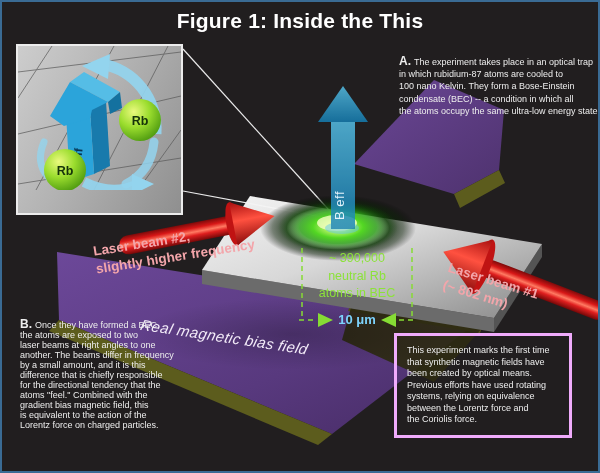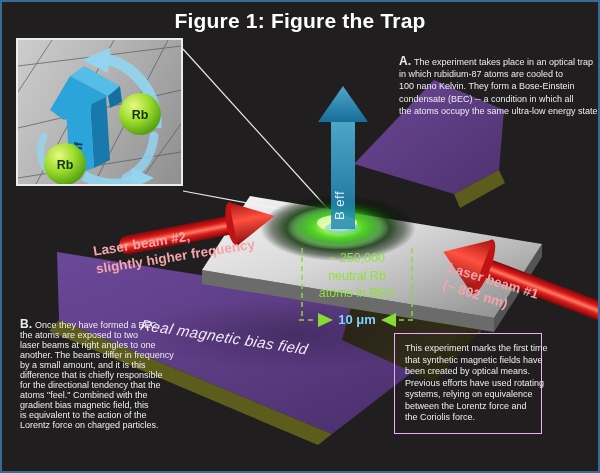--- a/index.html
+++ b/index.html
@@ -3,21 +3,21 @@
 <meta charset="utf-8">
 <style>
   html,body{margin:0;padding:0;background:#111;}
   #figure{position:relative;width:600px;height:473px;background:#211e1f;
           border:2px solid #3a6b94;box-sizing:border-box;overflow:hidden;
           font-family:"Liberation Sans",sans-serif;}
   .abs{position:absolute;}
   #title{top:7px;left:0;width:100%;text-align:center;color:#fff;
          font-size:21px;font-weight:700;letter-spacing:.2px;}
   
-  #inset{left:14px;top:36px;width:167px;height:148px;border:2px solid #ececec;
+  #inset{left:14px;top:42px;width:167px;height:171px;border:2px solid #ececec;
          box-sizing:border-box;background:linear-gradient(118deg,#cdcdcd 0%,#b3b3b3 45%,#8f8f8f 100%);}
   #inset svg{display:block;}
   #vortex-caption{left:186px;top:99px;color:#f2f2f2;font-size:11.5px;line-height:1.3;white-space:pre-line;}
   
   #synthetic-label{left:277px;top:86px;color:#57b8e1;font-size:13px;font-weight:700;
                    line-height:1.22;white-space:pre-line;}
   #beam-label{left:330px;top:150px;height:68px;width:16px;color:#e3f3fb;font-size:13px;
               writing-mode:vertical-rl;transform:rotate(180deg);letter-spacing:.5px;}
   #laser2-label{left:90px;top:241px;color:#f3a5aa;font-size:13.5px;font-weight:700;
                 transform:rotate(-9deg);transform-origin:left top;white-space:pre-line;line-height:1.35;}
@@ -28,21 +28,21 @@
   #bec-label{left:303px;top:248px;width:104px;text-align:center;color:#8ce23a;
              font-size:12.5px;line-height:1.4;white-space:pre-line;}
   #scale-label{left:326px;top:310px;width:58px;text-align:center;color:#7dd3fc;
                font-size:13px;font-weight:700;}
   
   .note-block{color:#ededed;font-size:9px;line-height:12.2px;}
   .note-block .pfx{font-weight:700;font-size:12px;margin-right:3px;}
   .note-block .body{white-space:pre;}
   #block-a{left:397px;top:53px;}
   #block-b{left:18px;top:317px;line-height:10px;}
-  #note-box{left:392px;top:331px;width:148px;box-sizing:border-box;border:1px solid #f0abfc;
+  #note-box{left:392px;top:331px;width:178px;box-sizing:border-box;border:3px solid #f0abfc;
             padding:9px 10px;color:#ededed;font-size:9px;line-height:11.5px;white-space:pre;}
 </style>
 </head>
 <body>
 
 <div id="figure">
 
   <svg class="abs" width="600" height="473" viewBox="0 0 600 473" style="left:0;top:0;">
     <defs>
       <linearGradient id="gPlat" x1="0" y1="0" x2="1" y2="1">
@@ -146,21 +146,21 @@
       <polygon points="232,207 232,251 274,229" fill="url(#gRedHead)"></polygon>
     </g>
 
     <g transform="rotate(21 515 278)">
       <rect x="478" y="268" width="132" height="19" rx="9" fill="url(#gRed)"></rect>
       <ellipse cx="478" cy="278" rx="8" ry="29" fill="#c01313"></ellipse>
       <polygon points="478,249 478,307 436,278" fill="url(#gRedHead)"></polygon>
     </g>
   </svg>
 
-  <div id="title" class="abs">Figure 1: Figure the Trap</div>
+  <div id="title" class="abs">Figure 1: Inside the This</div>
 
   <div id="inset" class="abs">
     <svg width="163" height="144" viewBox="0 0 163 144">
       <defs>
         <radialGradient id="gSph" cx="0.35" cy="0.3" r="0.75">
           <stop offset="0" stop-color="#eaf97e"></stop>
             <stop offset="0.5" stop-color="#9bdd2e"></stop>
             <stop offset="1" stop-color="#4f9b10"></stop>
         </radialGradient>
       </defs>
@@ -198,21 +198,21 @@
       <polygon points="114,128 136,138 114,149" fill="#93d4ee"></polygon>
     </svg>
   </div>
 
   <div id="beam-label" class="abs">B eff</div>
   <div id="laser2-label" class="abs">Laser beam #2,
 slightly higher frequency</div>
   <div id="laser1-label" class="abs">Laser beam #1
 (~ 802 nm)</div>
   <div id="bias-label" class="abs">Real magnetic bias field</div>
-  <div id="bec-label" class="abs">~ 250,000
+  <div id="bec-label" class="abs">~ 390,000
 neutral Rb
 atoms in BEC</div>
   <div id="scale-label" class="abs">10 μm</div>
 
   <div id="block-a" class="abs note-block">
     <span class="pfx">A.</span><span class="body">The experiment takes place in an optical trap
 in which rubidium-87 atoms are cooled to
 100 nano Kelvin. They form a Bose-Einstein
 condensate (BEC) -- a condition in which all
 the atoms occupy the same ultra-low energy state.</span>

